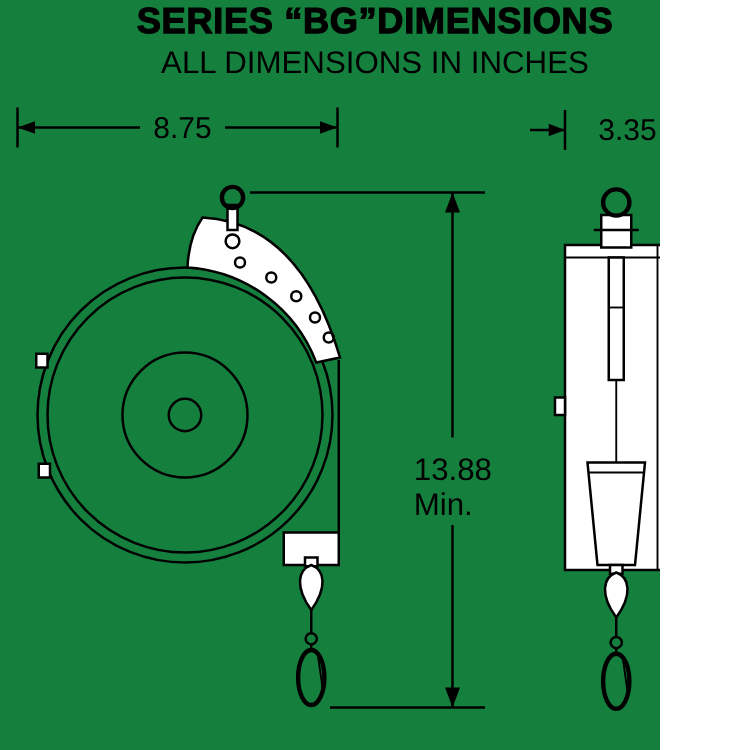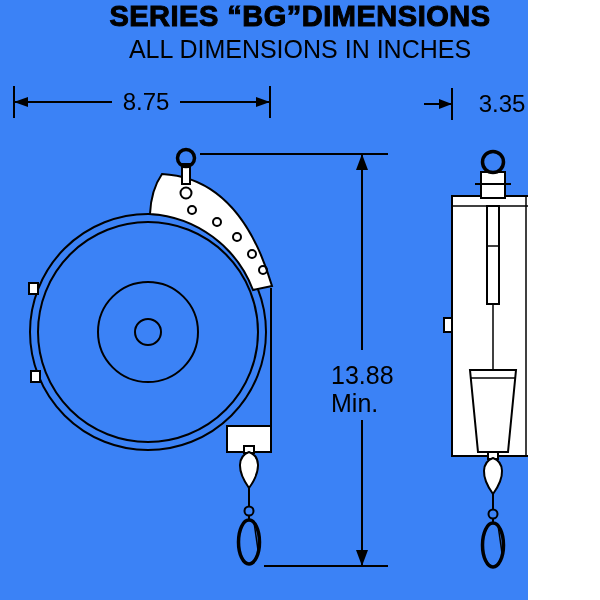--- a/index.html
+++ b/index.html
@@ -1,16 +1,16 @@
 <!DOCTYPE html>
 <html><head>
 <meta charset="utf-8">
 <style>
   html,body{margin:0;padding:0;background:#ffffff;}
-  .page{width:528px;height:600px;background:#3b82f6;position:relative;overflow:hidden;
+  .page{width:528px;height:600px;background:#15803d;position:relative;overflow:hidden;
         font-family:"Liberation Sans",sans-serif;}
   svg{display:block;}
   .title-text{font-family:"Liberation Sans",sans-serif;font-weight:bold;font-size:29px;
               fill:#000;stroke:#000;stroke-width:1;letter-spacing:.5px;}
   .subtitle-text{font-family:"Liberation Sans",sans-serif;font-weight:400;font-size:25px;fill:#000;}
   .dim-text{font-family:"Liberation Sans",sans-serif;font-size:24px;fill:#000;}
   .dim-text-lg{font-family:"Liberation Sans",sans-serif;font-size:25px;fill:#000;}
   .ln{stroke:#000;stroke-width:2;fill:none;}
   .ln-thin{stroke:#000;stroke-width:1.5;fill:none;}
   .ln-thick{stroke:#000;stroke-width:3.5;fill:none;}

